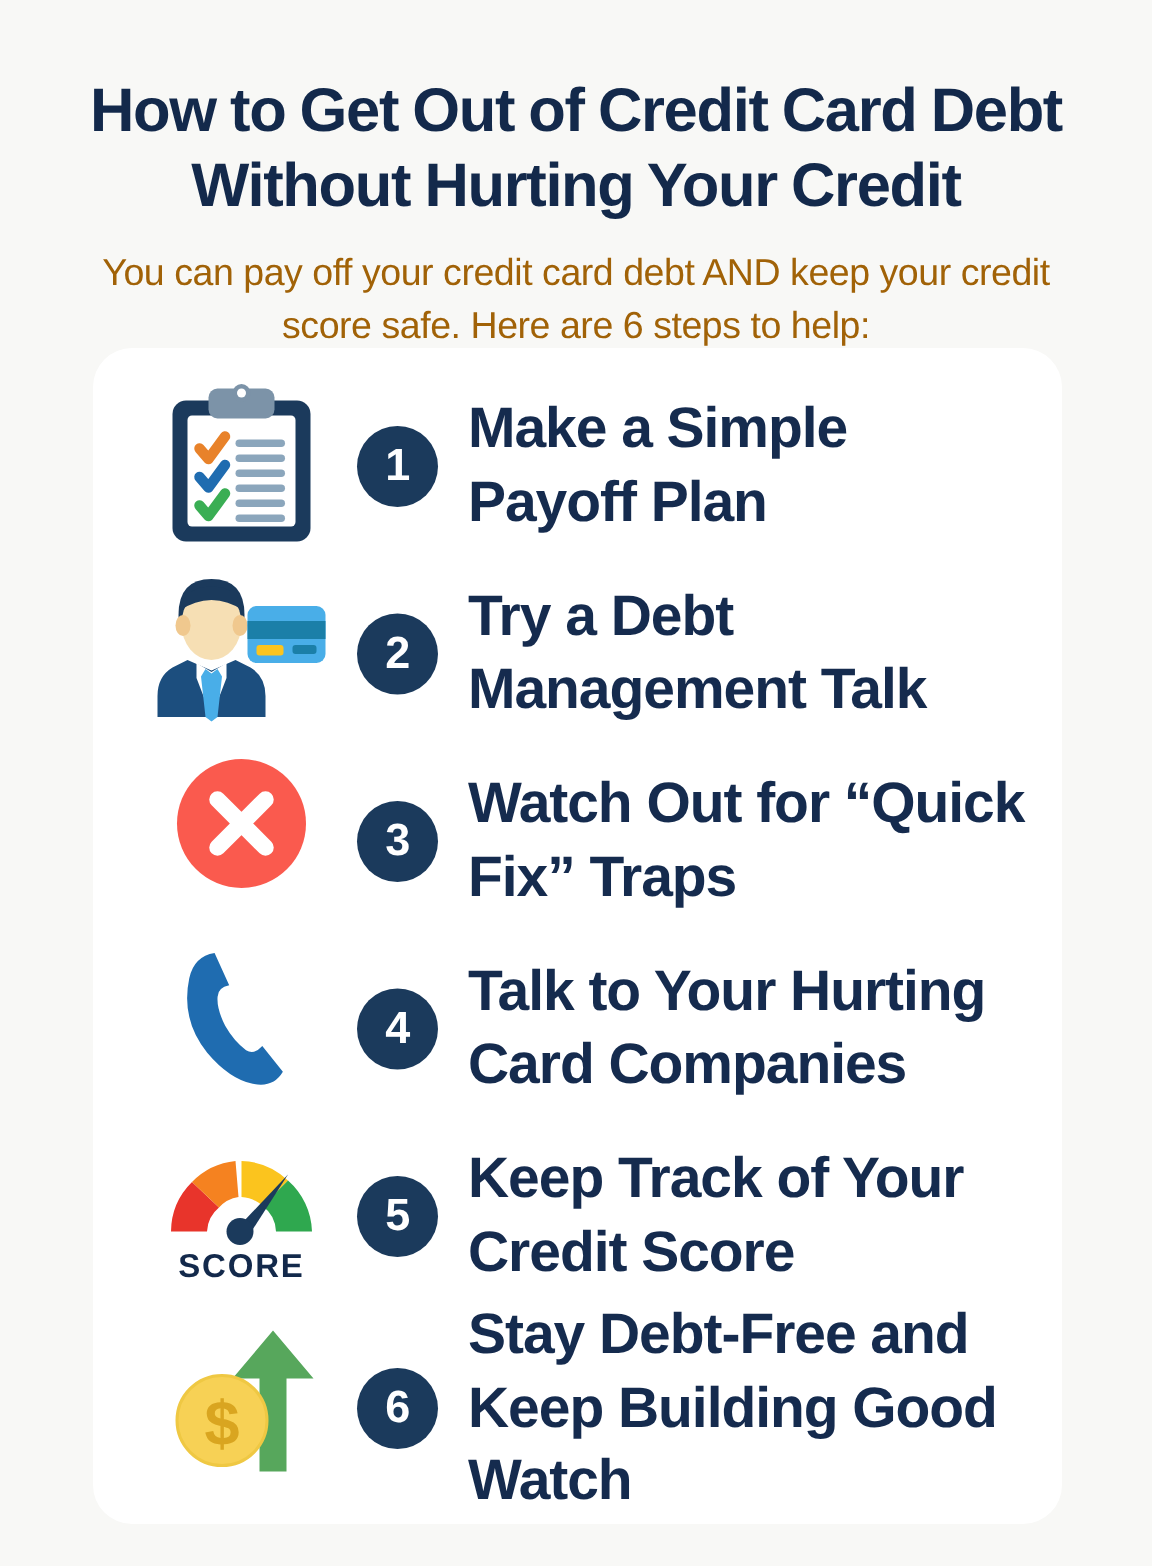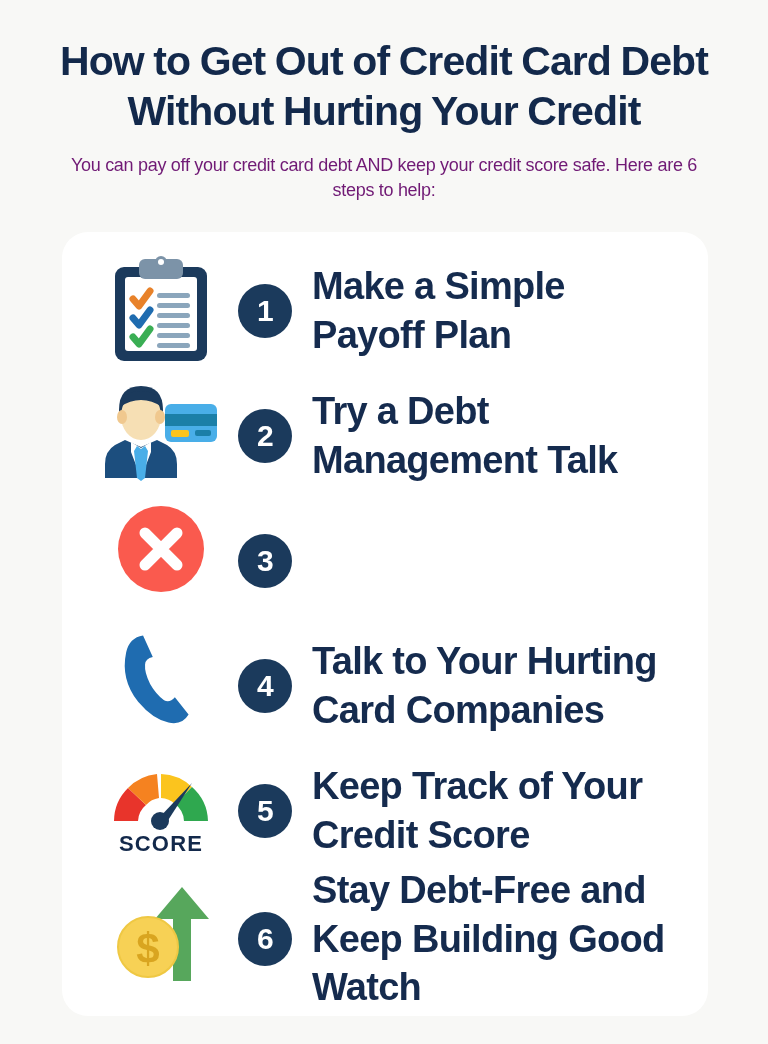--- a/index.html
+++ b/index.html
@@ -29,27 +29,28 @@
   }
 
   .title {
     font-size: 41px;
     line-height: 1.23;
     font-weight: bold;
     color: #13294B;
     letter-spacing: -0.9px;
     text-align: center;
     word-spacing: -1px;
+    margin-top: 12px;
   }
 
   .subtitle {
     margin-top: 16px;
-    font-size: 18px;
+    font-size: 25px;
     line-height: 1.42;
-    color: #701a75;
+    color: #a16207;
     letter-spacing: -0.3px;
     padding: 0 12px;
   }
 
   
   .card {
     position: absolute;
     left: 62px;
     top: 232px;
     width: 646px;
@@ -167,20 +168,21 @@
       </div>
 
       <div class="step">
         <div class="step-icon">
           <svg width="88" height="88" viewBox="0 0 88 88">
             <circle cx="44" cy="44" r="43" fill="#FA5A4E"></circle>
             <path d="M28 28 L60 60 M60 28 L28 60" stroke="#FFFFFF" stroke-width="11" stroke-linecap="round"></path>
           </svg>
         </div>
         <div class="badge">3</div>
+        <div class="step-text">Watch Out for “Quick Fix” Traps</div>
       </div>
 
       <div class="step">
         <div class="step-icon">
           <svg width="92" height="92" viewBox="0 0 92 92">
             <g transform="rotate(12 46 46)">
               <path d="M20 10 q-13 5 -13 20 q0 28 22 46 q18 14 34 14 q14 0 18 -12 l-17 -14 q-4 7 -10 5 q-9 -4 -17 -13 q-8 -10 -9 -18 q-1 -6 6 -9 z" fill="#1F6CB0"></path>
             </g>
           </svg>
         </div>

